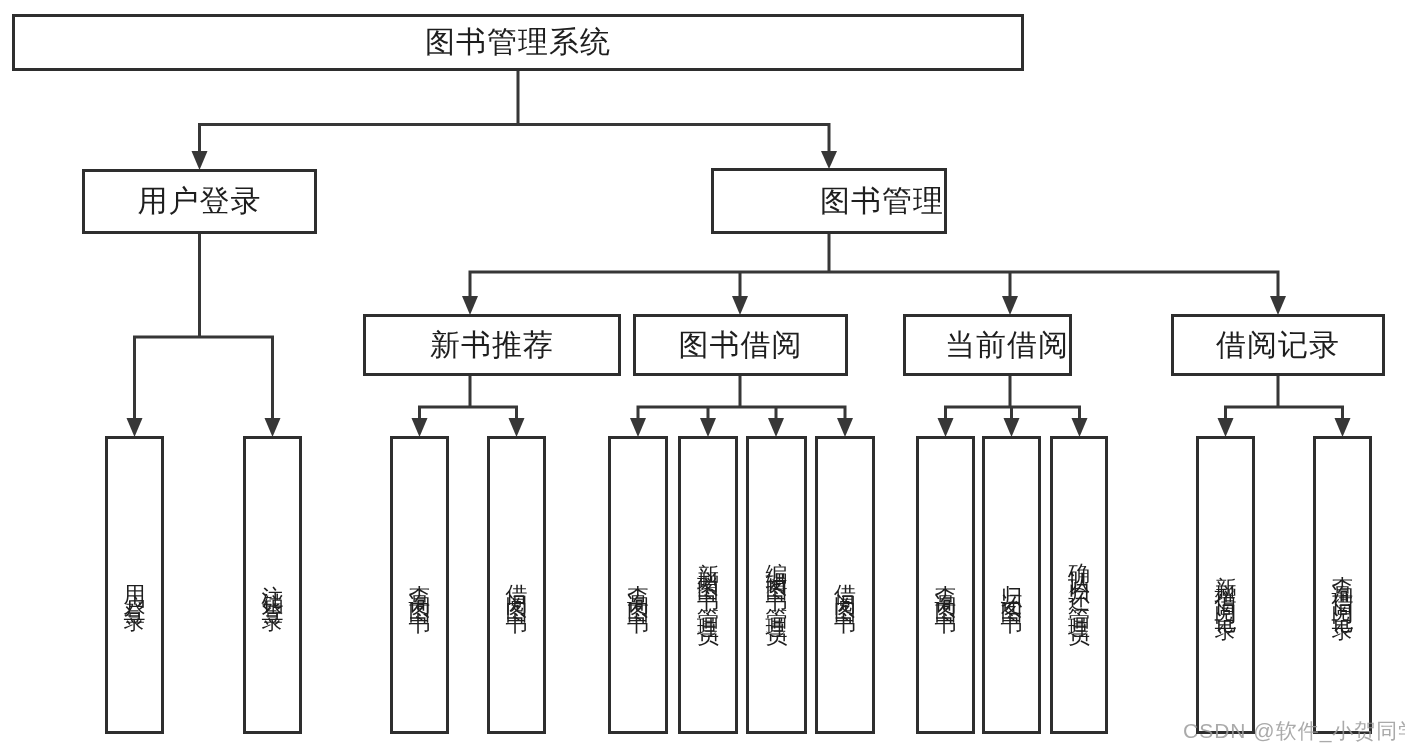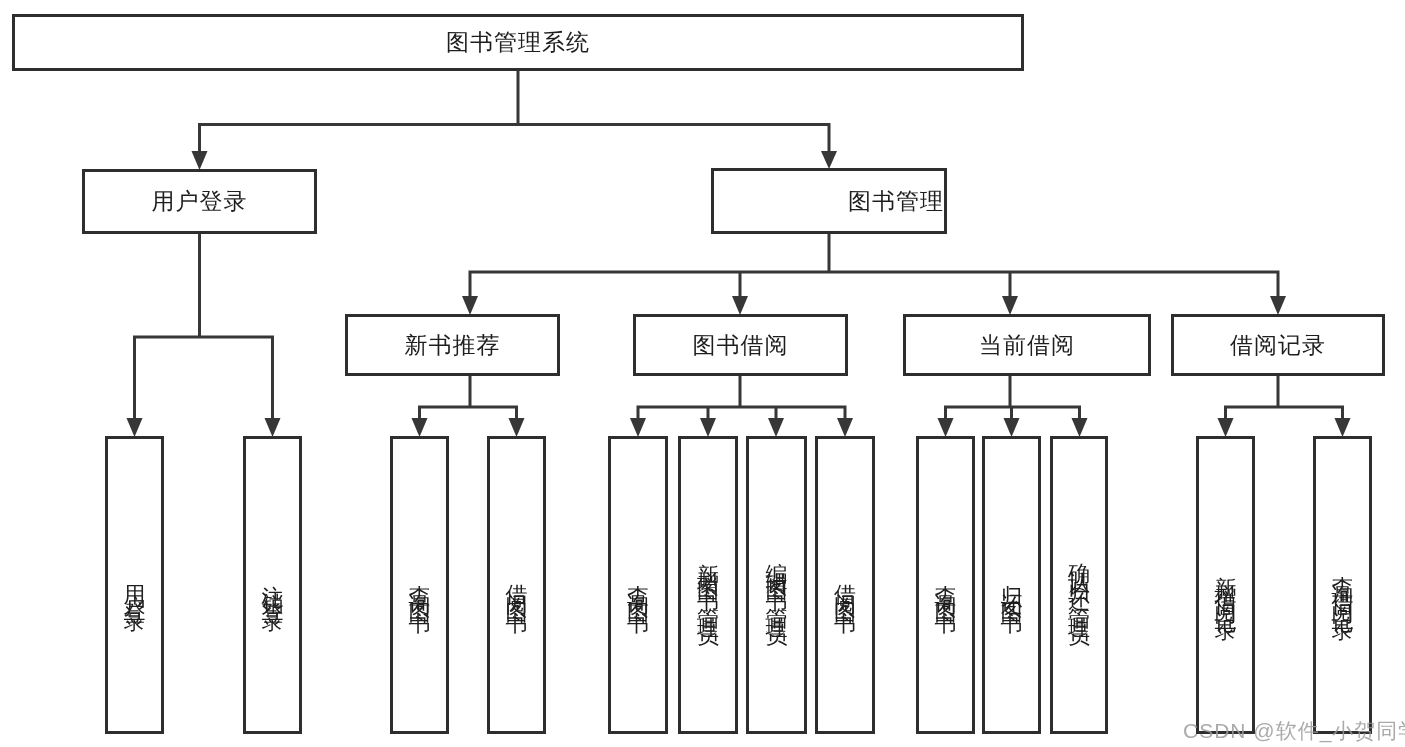--- a/index.html
+++ b/index.html
@@ -28,31 +28,31 @@
     box-sizing: border-box;
     background: #ffffff;
     border: 3px solid #2e2e2e;
     display: flex;
     align-items: center;
     justify-content: center;
     z-index: 2;
     color: #1e1e1e;
   }
   .h-label {
-    font-size: 23px;
+    font-size: 30px;
     letter-spacing: 1px;
     white-space: nowrap;
   }
   .root  { left: 12px;  top: 14px;  width: 1012px; height: 57px; }
   .l2a   { left: 82px;  top: 169px; width: 235px;  height: 65px; }
   .l2b   { left: 711px; top: 168px; width: 236px;  height: 66px; justify-content: flex-end; }
   .l3    { top: 314px; height: 62px; }
-  .l3a   { left: 345px;  width: 215px; }
+  .l3a   { left: 363px;  width: 258px; }
   .l3b   { left: 633px;  width: 215px; }
-  .l3c   { left: 903px;  width: 248px; }
+  .l3c   { left: 903px;  width: 169px; justify-content: flex-end; }
   .l3d   { left: 1171px; width: 214px; }
   .leaf  {
     top: 436px;
     height: 298px;
     width: 59px;
   }
   .v-label {
     writing-mode: vertical-rl;
     text-orientation: mixed;
     font-size: 22px;

